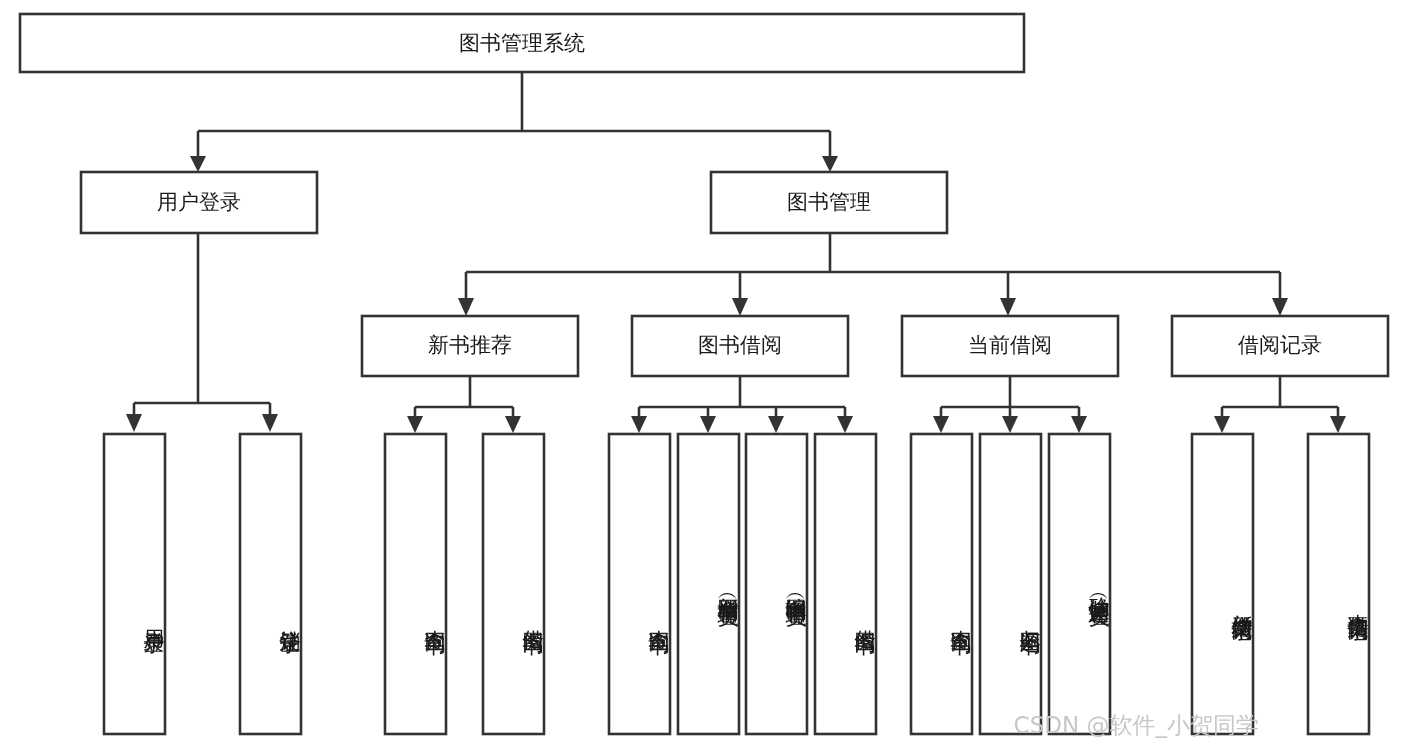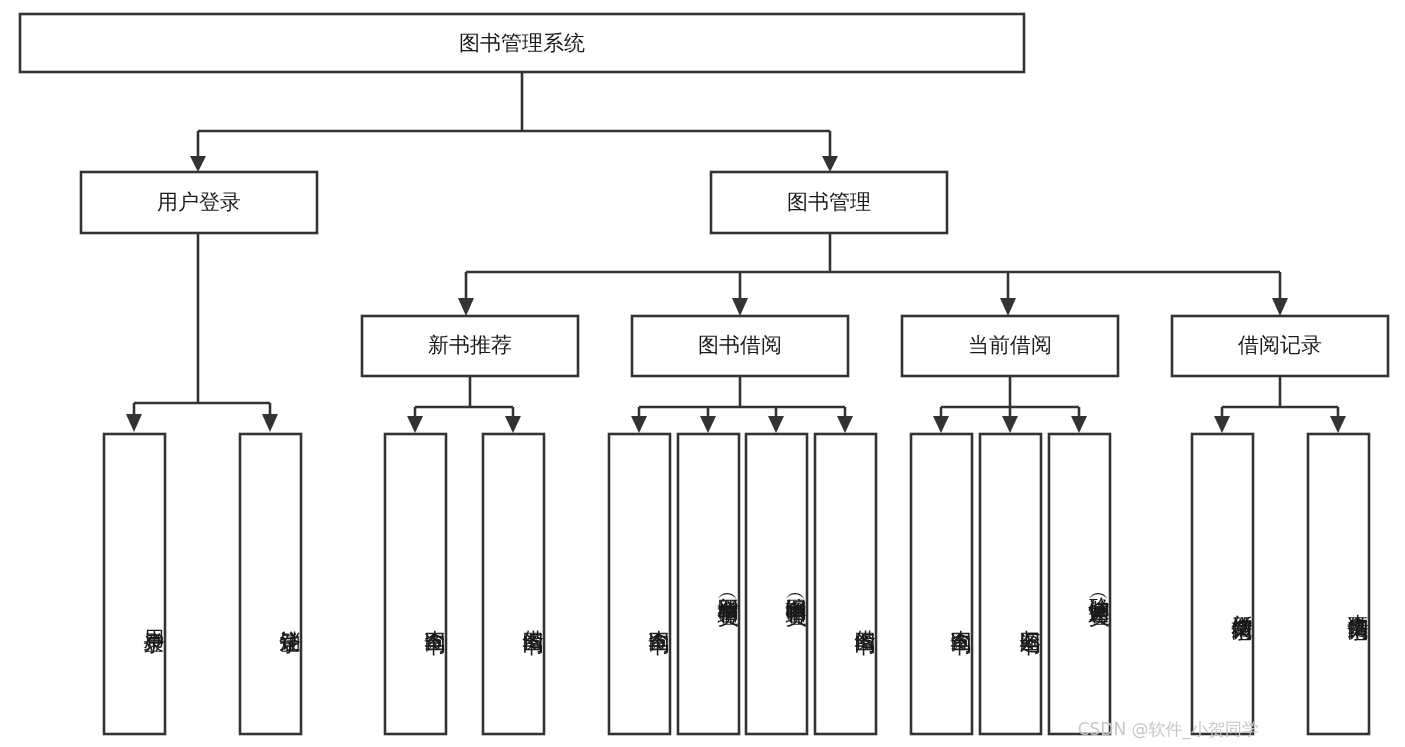--- a/index.html
+++ b/index.html
@@ -61,21 +61,21 @@
     pointer-events: none;
     display: flex;
     align-items: flex-start;
     justify-content: center;
   }
   .watermark {
     position: absolute;
     right: 12px;
     bottom: 6px;
     font-family: "DejaVu Sans", "Liberation Sans", sans-serif;
-    font-size: 17px;
+    font-size: 23px;
     color: #c7c7c7;
     white-space: nowrap;
     pointer-events: none;
   }
 </style>
 </head>
 <body>
 
 <div id="diagram-root">
 

